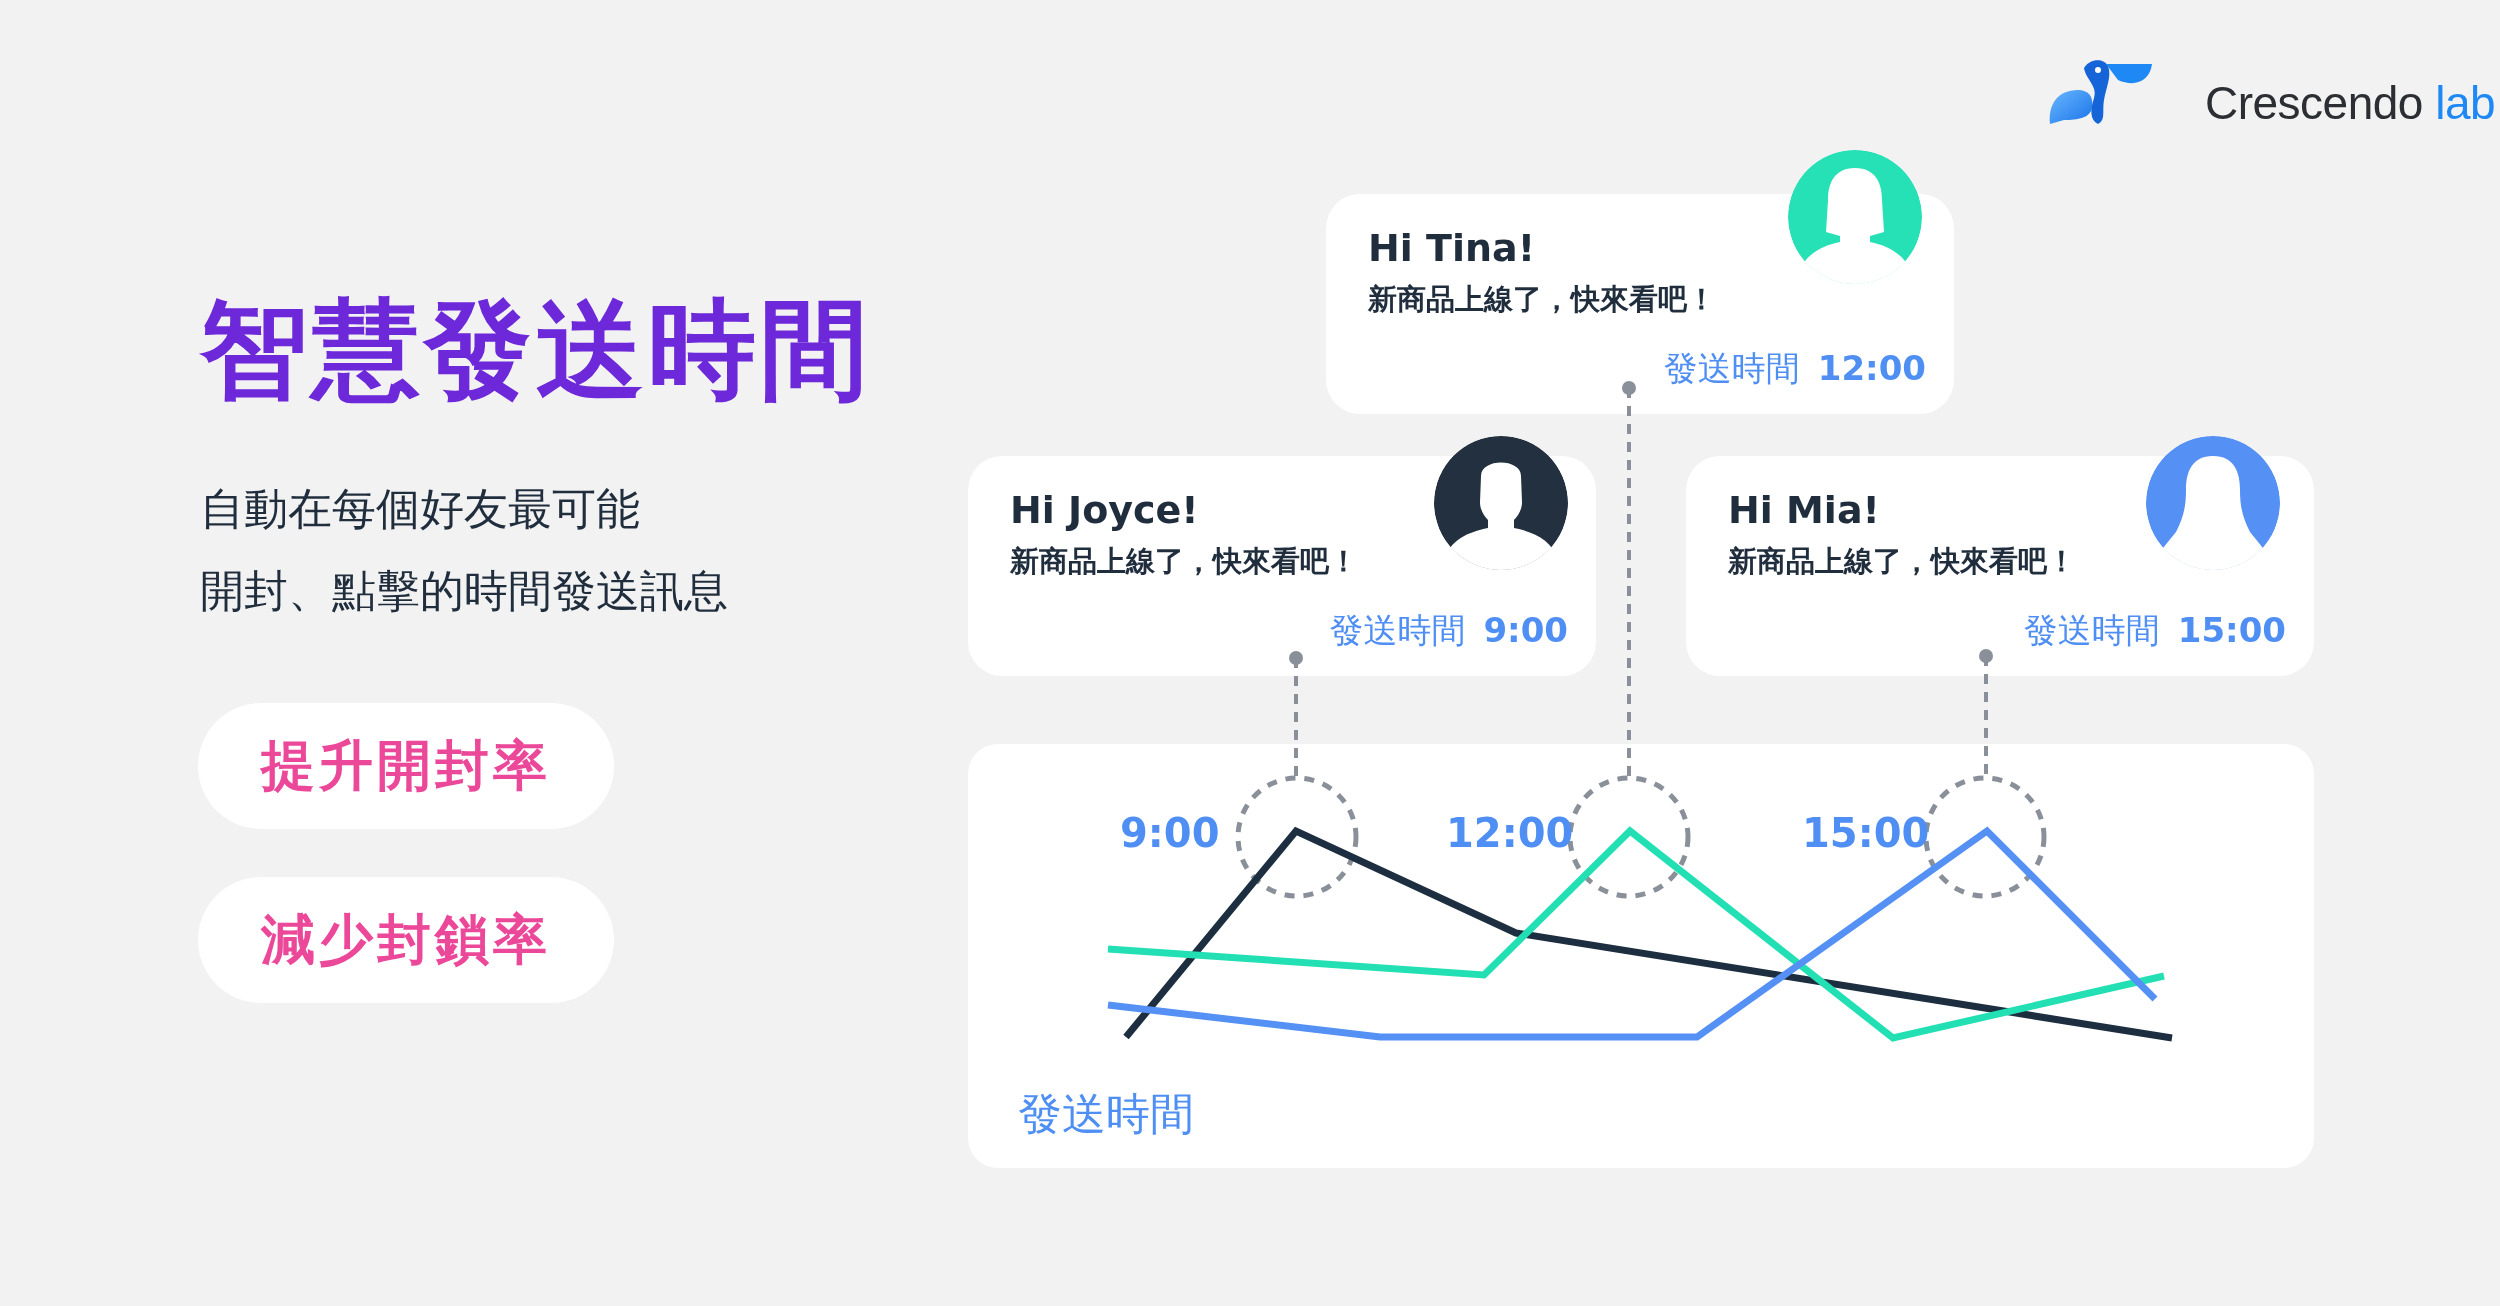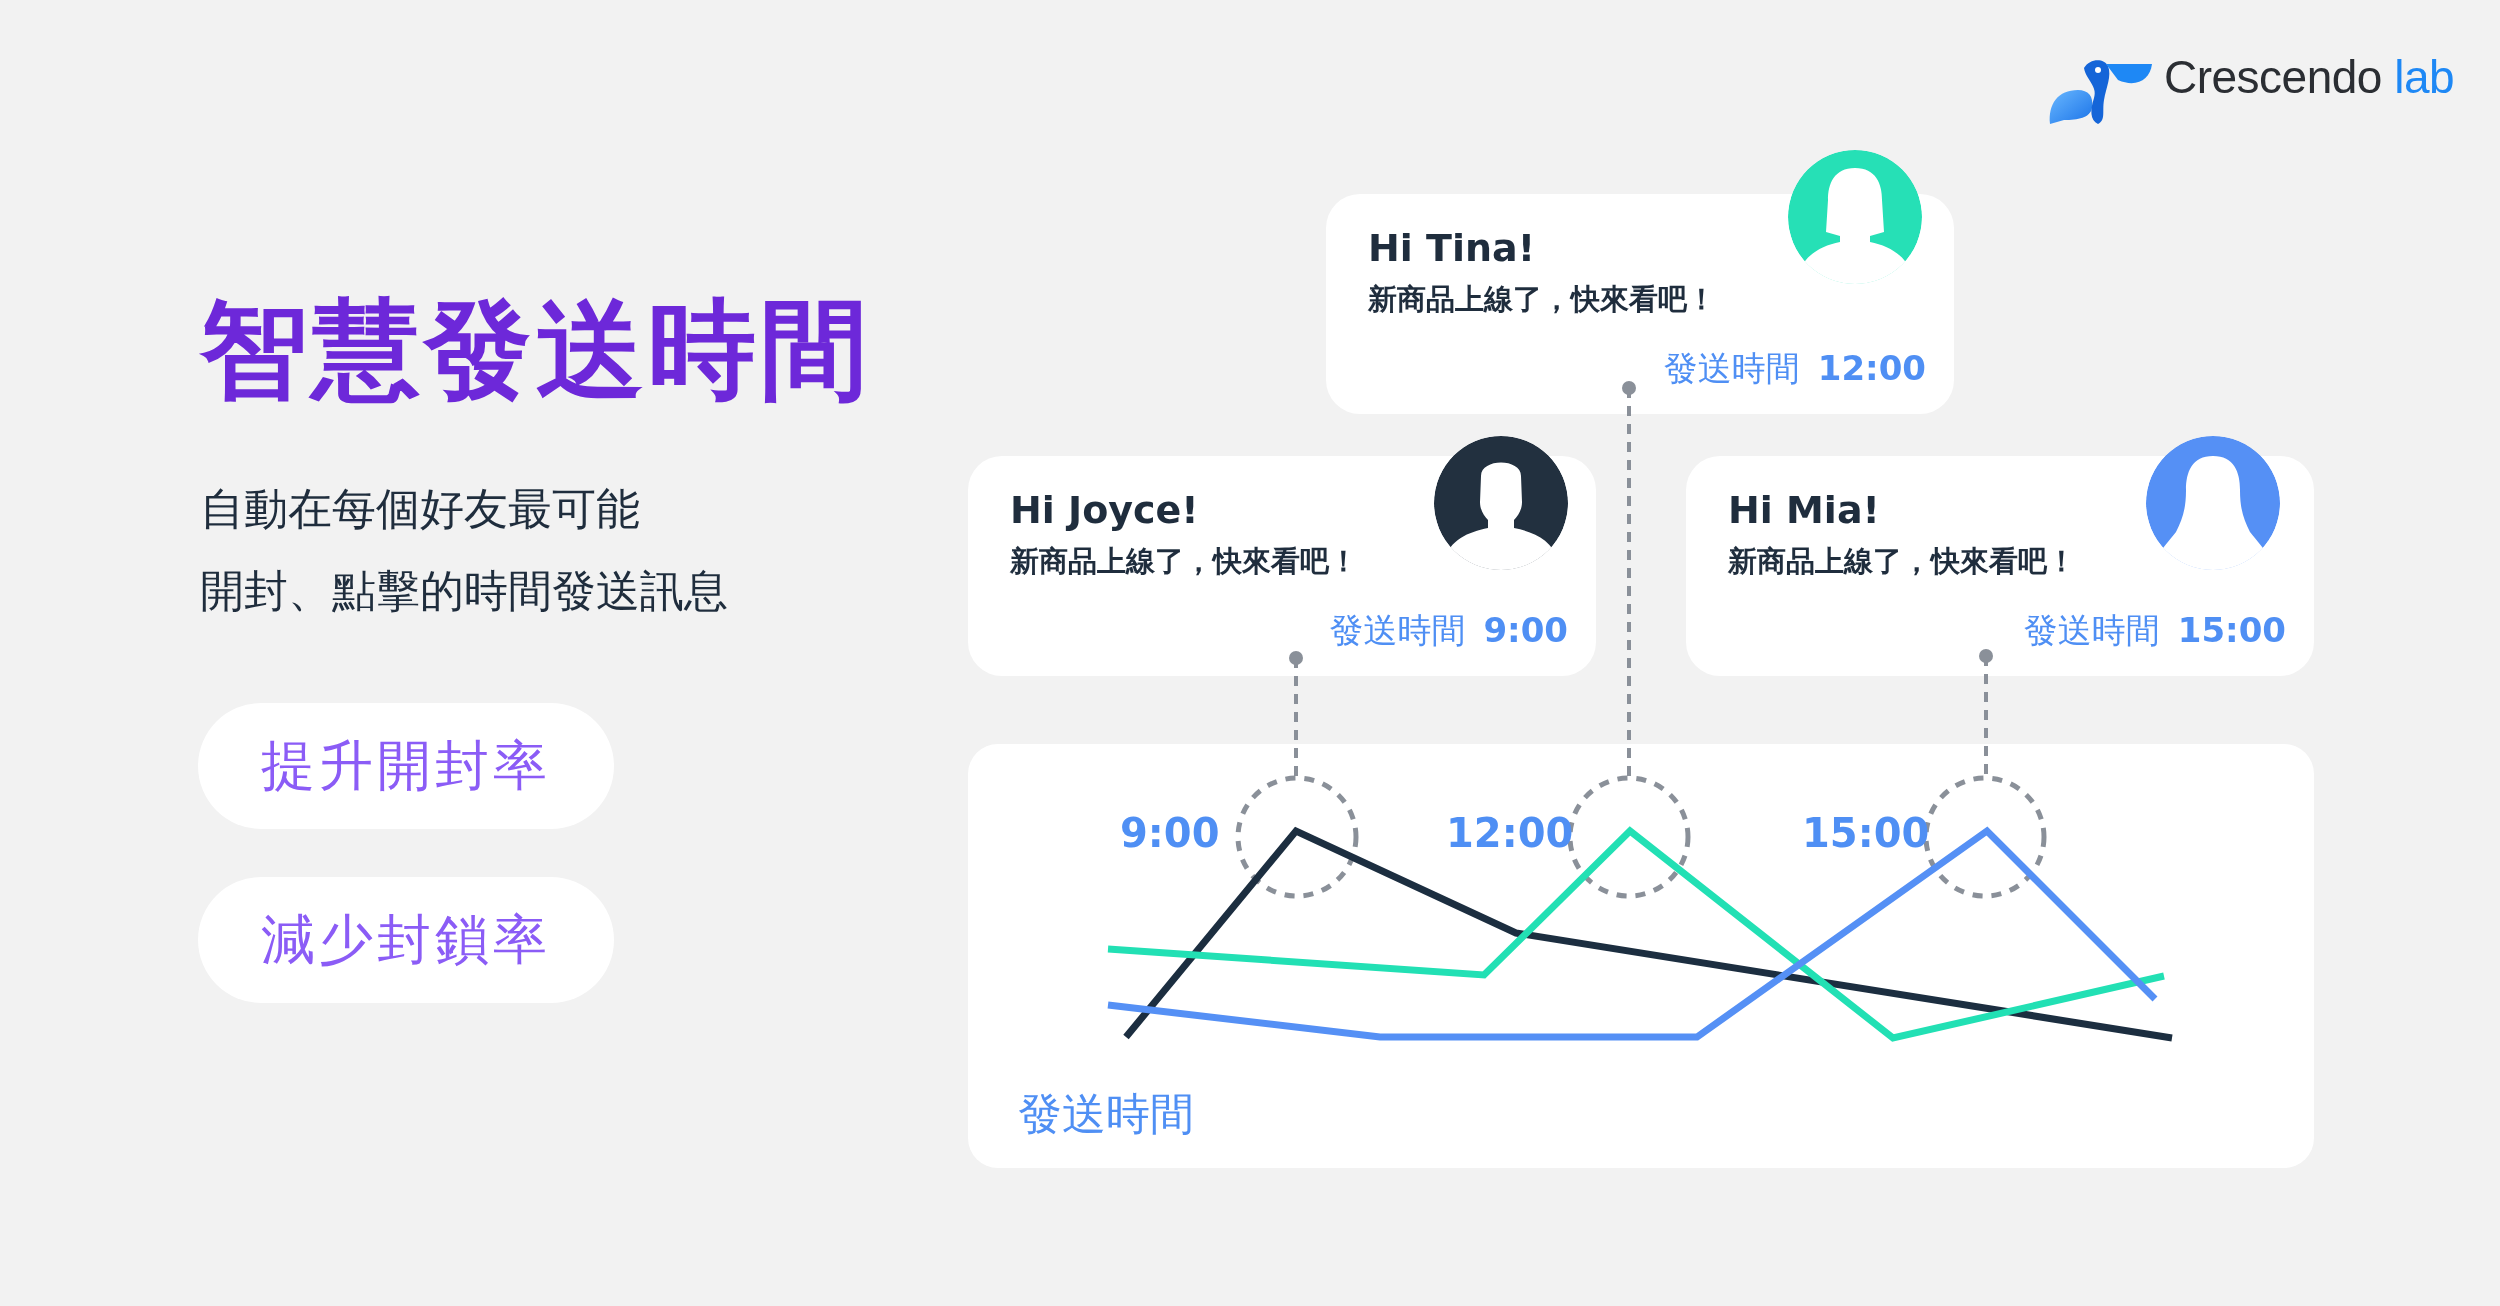--- a/index.html
+++ b/index.html
@@ -5,32 +5,32 @@
   html, body { margin: 0; padding: 0; }
   body {
     width: 2500px; height: 1306px; overflow: hidden;
     background: #f2f2f2;
     position: relative;
     font-family: "DejaVu Sans", "Liberation Sans", sans-serif;
   }
   .abs { position: absolute; }
 
   
-  .logo { left: 2046px; top: 50px; height: 80px; display: flex; align-items: flex-start; }
+  .logo { left: 2046px; top: 50px; height: 80px; display: flex; align-items: flex-end; gap: 41px; }
   .logo svg { width: 110px; height: 80px; }
   .logo-text { font-family: "Liberation Sans", sans-serif; font-size: 46px; margin-left: 8px; color: #2b2e33; letter-spacing: -0.5px; }
   .logo-text .lab { color: #1e88f5; }
 
   
   .headline { left: 200px; top: 296px; font-size: 108px; font-weight: bold; color: #6d28d9; letter-spacing: 4px; line-height: 1; }
   .subtext { left: 200px; top: 468px; font-size: 44px; color: #1f2d3d; line-height: 82px; }
   .pill {
     width: 416px; height: 126px; border-radius: 63px; background: #ffffff;
     display: flex; align-items: center; justify-content: center;
-    font-size: 54px; font-weight: normal; color: #8b5cf6; letter-spacing: 4px;
+    font-size: 54px; font-weight: bold; color: #ec4899; letter-spacing: 4px;
   }
   .pill-1 { left: 198px; top: 703px; }
   .pill-2 { left: 198px; top: 877px; }
 
   
   .card { background: #ffffff; border-radius: 34px; }
   .card-joyce { left: 968px; top: 456px; width: 628px; height: 220px; }
   .card-tina  { left: 1326px; top: 194px; width: 628px; height: 220px; }
   .card-mia   { left: 1686px; top: 456px; width: 628px; height: 220px; }
   .card .greet { position: absolute; left: 42px; top: 32px; font-size: 38px; font-weight: bold; color: #1f2d3d; }

